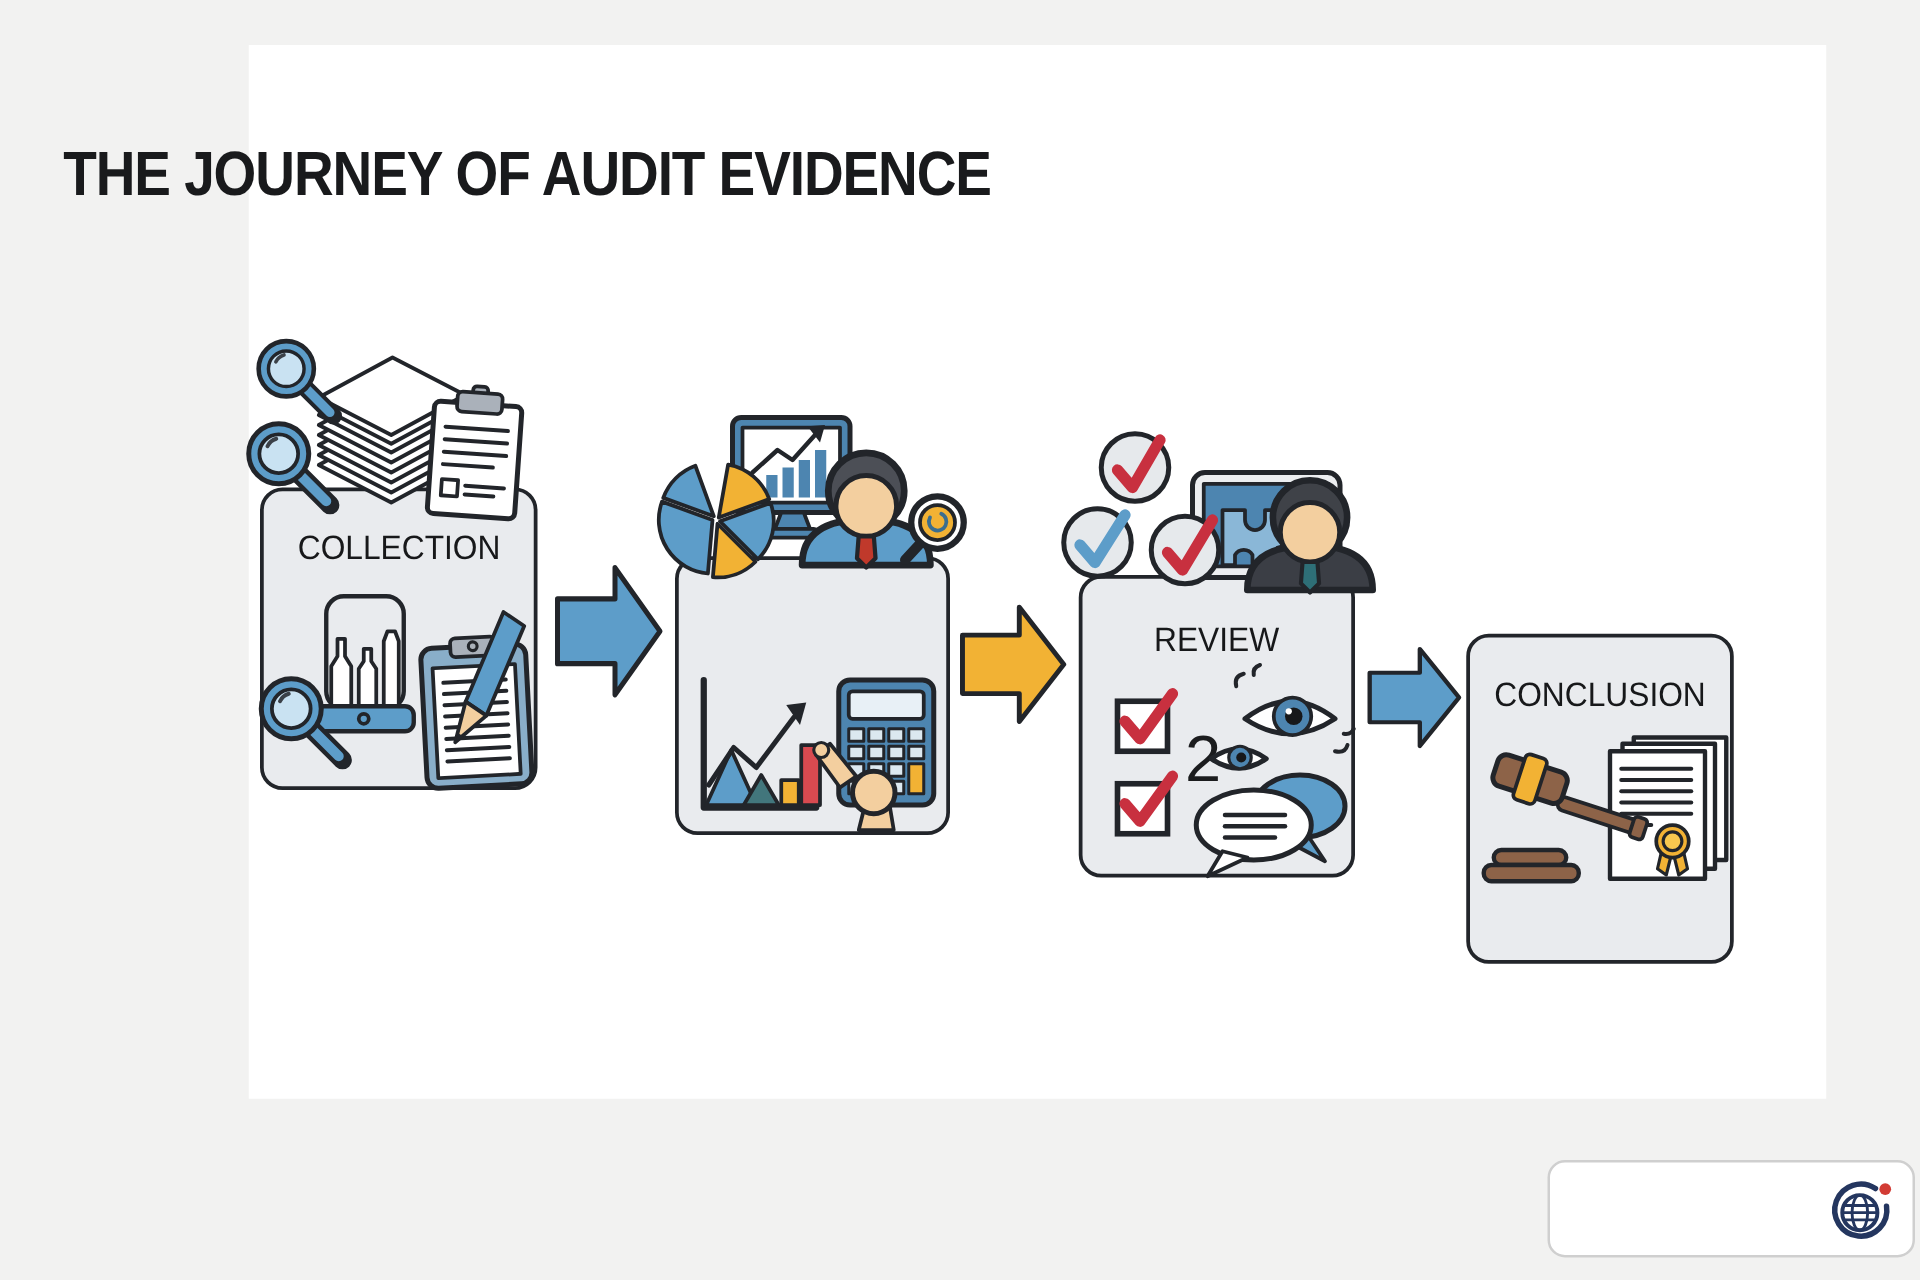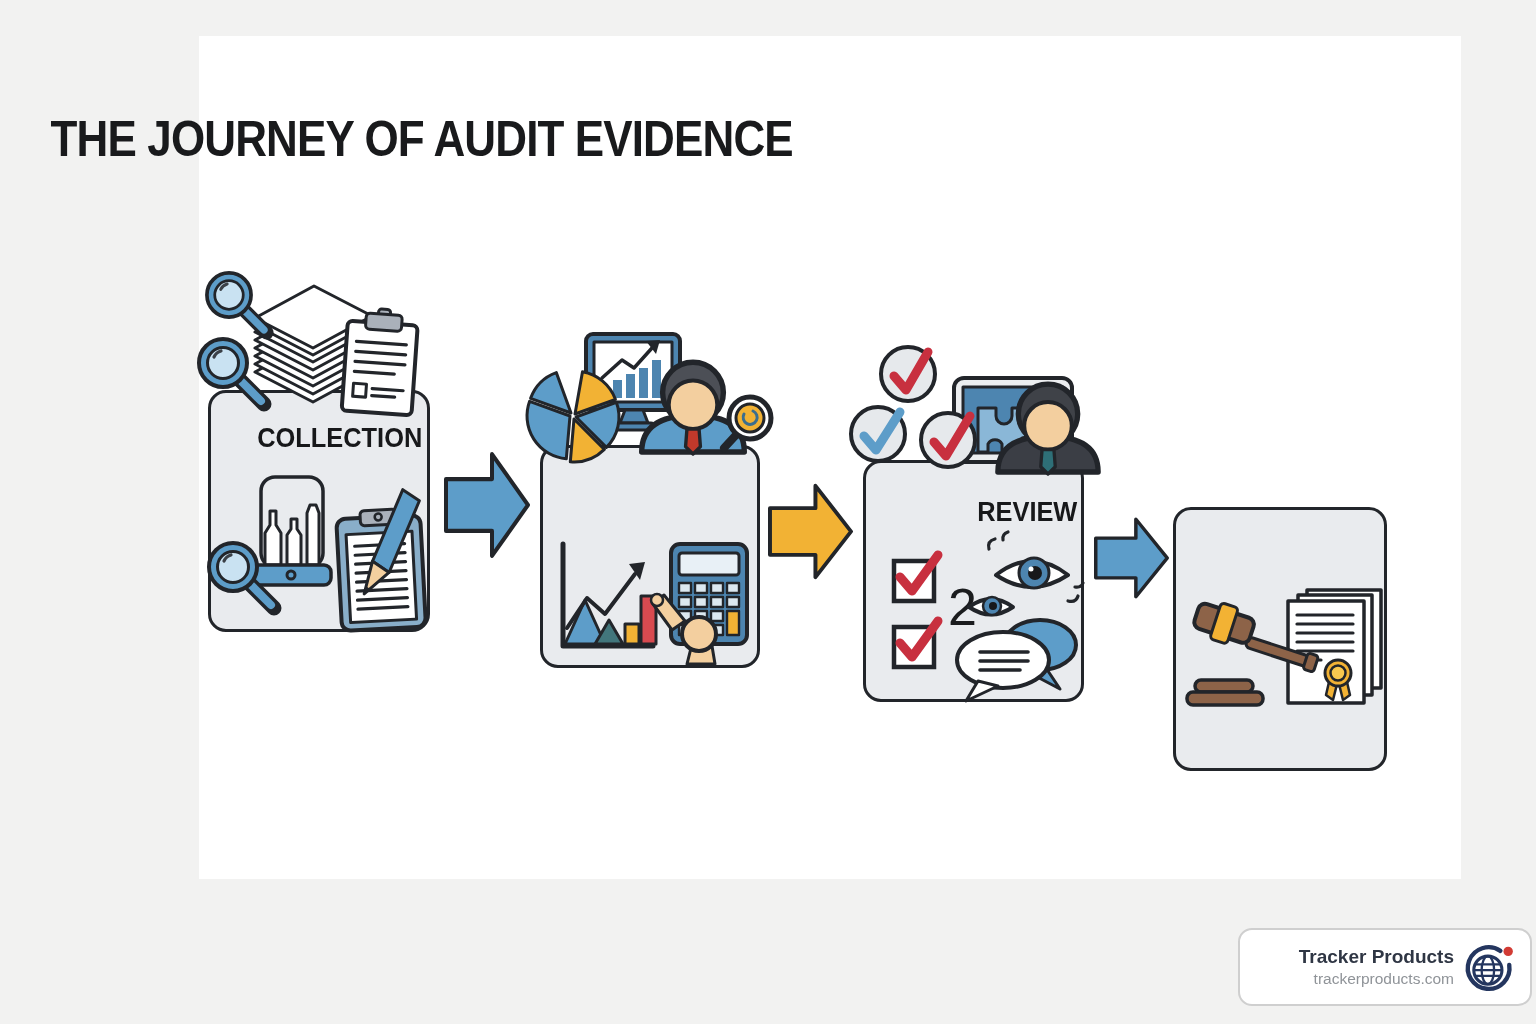--- a/index.html
+++ b/index.html
@@ -28,21 +28,21 @@
   .f-brown{fill:#8d6348}.f-teal{fill:#42767c}
   .f-card{fill:#e6e9ec}
   .chk{fill:none;stroke-width:9;stroke-linecap:round;stroke-linejoin:round}
   .chk-red{stroke:var(--red)}
   .chk-blue{stroke:var(--blue)}
 
   .title-wrap{position:absolute;left:0;top:110px;width:1536px;}
   .title-wrap h1{font-size:50px;font-weight:bold;color:#191a1c;letter-spacing:-1px;display:inline-block;transform:scaleX(.88);white-space:nowrap;}
 
   .card{position:absolute;background:var(--cardbg);border:3px solid var(--outline);border-radius:18px;}
-  .card-label{position:absolute;left:0;width:100%;text-align:right;font-weight:bold;font-size:27px;color:#17181a;}
+  .card-label{position:absolute;left:0;width:100%;text-align:center;font-weight:normal;font-size:27px;color:#17181a;}
   .card-label span{display:inline-block;transform:scaleX(.94);white-space:nowrap;}
   #card-collection{left:208px;top:390px;width:222px;height:242px}
   #card-collection .card-label{top:30px}
   #card-analysis{left:540px;top:445px;width:220px;height:223px}
   #card-analysis .card-label{top:38px}
   #card-review{left:863px;top:460px;width:221px;height:242px}
   #card-review .card-label{top:34px}
   #card-conclusion{left:1173px;top:507px;width:214px;height:264px}
   #card-conclusion .card-label{top:31px}
 
@@ -200,20 +200,21 @@
         <g class="ln" style="stroke-width:3.6">
           <line x1="108" y1="121" x2="156" y2="121"></line>
           <line x1="108" y1="130" x2="156" y2="130"></line>
           <line x1="108" y1="139" x2="148" y2="139"></line>
         </g>
       </g>
     </svg>
   </div>
 
   <div class="card" id="card-conclusion">
+    <div class="card-label"><span>CONCLUSION</span></div>
     <svg class="abs" style="left:5px;top:78px" width="204" height="180" viewBox="0 0 204 180">
       <g>
         <rect x="126" y="2" width="74" height="98" class="f-white s35"></rect>
         <rect x="117" y="7" width="74" height="100" class="f-white s35"></rect>
         <rect x="107" y="13" width="76" height="102" class="f-white s35"></rect>
         <g class="ln">
           <line x1="116" y1="27" x2="172" y2="27"></line>
             <line x1="116" y1="36" x2="172" y2="36"></line>
           <line x1="116" y1="45" x2="172" y2="45"></line>
             <line x1="116" y1="54" x2="172" y2="54"></line>
@@ -326,24 +327,20 @@
     <use href="#blockArrow" style="fill:var(--blue)"></use>
   </svg>
   <svg class="abs" style="left:768px;top:482px" width="85" height="99" viewBox="0 0 86 106" preserveAspectRatio="none">
     <use href="#blockArrow" style="fill:var(--yellow)"></use>
   </svg>
   <svg class="abs" style="left:1094px;top:516px" width="75" height="84" viewBox="0 0 86 106" preserveAspectRatio="none">
     <use href="#blockArrow" style="fill:var(--blue)"></use>
   </svg>
 
   <div class="badge">
-    <div class="badge-text">
-      <div class="badge-company">Tracker Products</div>
-      <div class="badge-site">trackerproducts.com</div>
-    </div>
     <svg width="50" height="50" viewBox="0 0 48 48">
       <path d="M 33,8.5 A 20,20 0 1 0 41.5,22" fill="none" stroke="#24365f" stroke-width="4.2" stroke-linecap="round"></path>
       <circle cx="40.5" cy="9" r="4.5" fill="#d23b34"></circle>
       <circle cx="21" cy="27" r="13.5" fill="#ffffff" stroke="#24365f" stroke-width="3"></circle>
       <g clip-path="url(#gclip)" stroke="#24365f" stroke-width="2.2" fill="none">
         <ellipse cx="21" cy="27" rx="6" ry="13.5"></ellipse>
         <line x1="7" y1="21.5" x2="35" y2="21.5"></line>
         <line x1="7" y1="27" x2="35" y2="27"></line>
         <line x1="7" y1="32.5" x2="35" y2="32.5"></line>
       </g>

